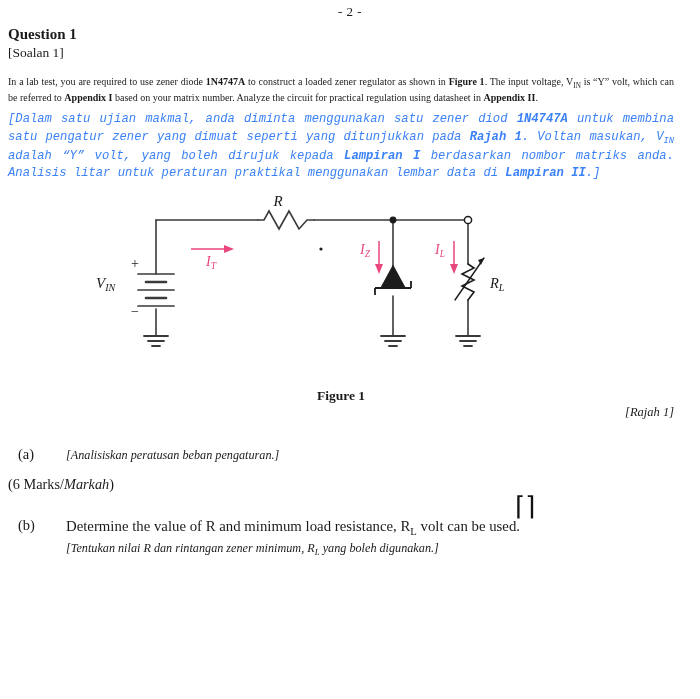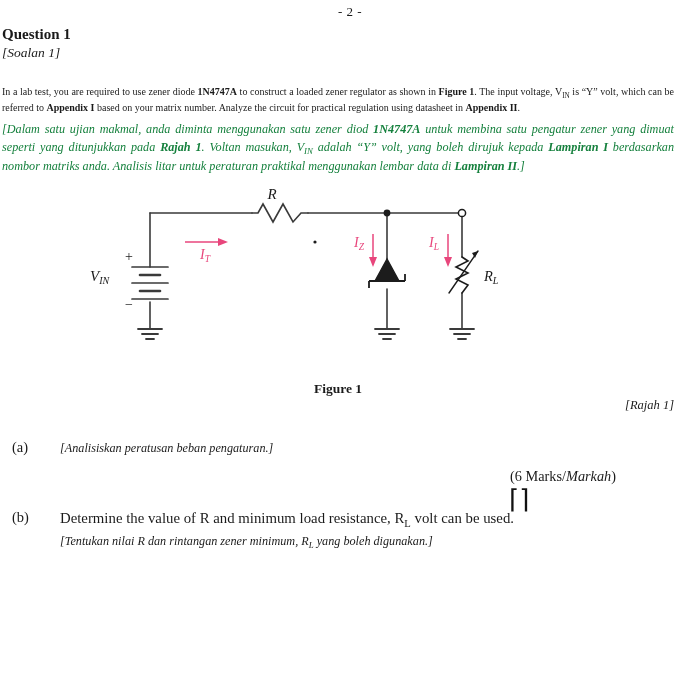--- a/index.html
+++ b/index.html
@@ -22,47 +22,47 @@
     padding: 0;
     box-sizing: border-box;
   }
   .page-number {
     text-align: center;
     font-size: 13px;
     margin-top: 4px;
     letter-spacing: 0.5px;
   }
   .content {
-    padding: 0 26px 0 2px;
+    padding: 0 26px 0 8px;
   }
   .q-title {
     font-weight: bold;
     font-size: 15px;
     margin-top: 6px;
     margin-left: 0px;
   }
   .q-title-my {
-    font-style: italic;
     font-size: 13.5px;
     margin-top: 2px;
-    margin-bottom: 24px;
+    margin-bottom: 14px;
   }
   .para-en {
     font-size: 10px;
     line-height: 1.42;
     text-align: justify;
     margin: 0 0 6px 0;
   }
   .para-my {
     font-size: 12.2px;
     font-style: italic;
     line-height: 1.42;
     text-align: justify;
-    color: #15803d;
+    color: #3b82f6;
     margin: 0;
+    font-family: Liberation Mono, monospace;
   }
   b { font-weight: bold; }
   .sub {
     font-size: 0.72em;
     vertical-align: sub;
   }
   .figure-wrap {
     position: relative;
     height: 190px;
     margin-top: 14px;
@@ -99,21 +99,20 @@
     line-height: 1.35;
   }
   .qtext-my {
     font-size: 12.2px;
     font-style: italic;
     line-height: 1.35;
     margin-top: 1px;
     font-family: Liberation Serif, serif;
   }
   .marks {
-    text-align: right;
     font-size: 14.3px;
     margin-top: 12px;
     padding-right: 58px;
   }
   .marks i { font-style: italic; }
   .spacer-b { height: 24px; }
   svg.circuit {
     position: absolute;
     left: 0;
     top: 0;

